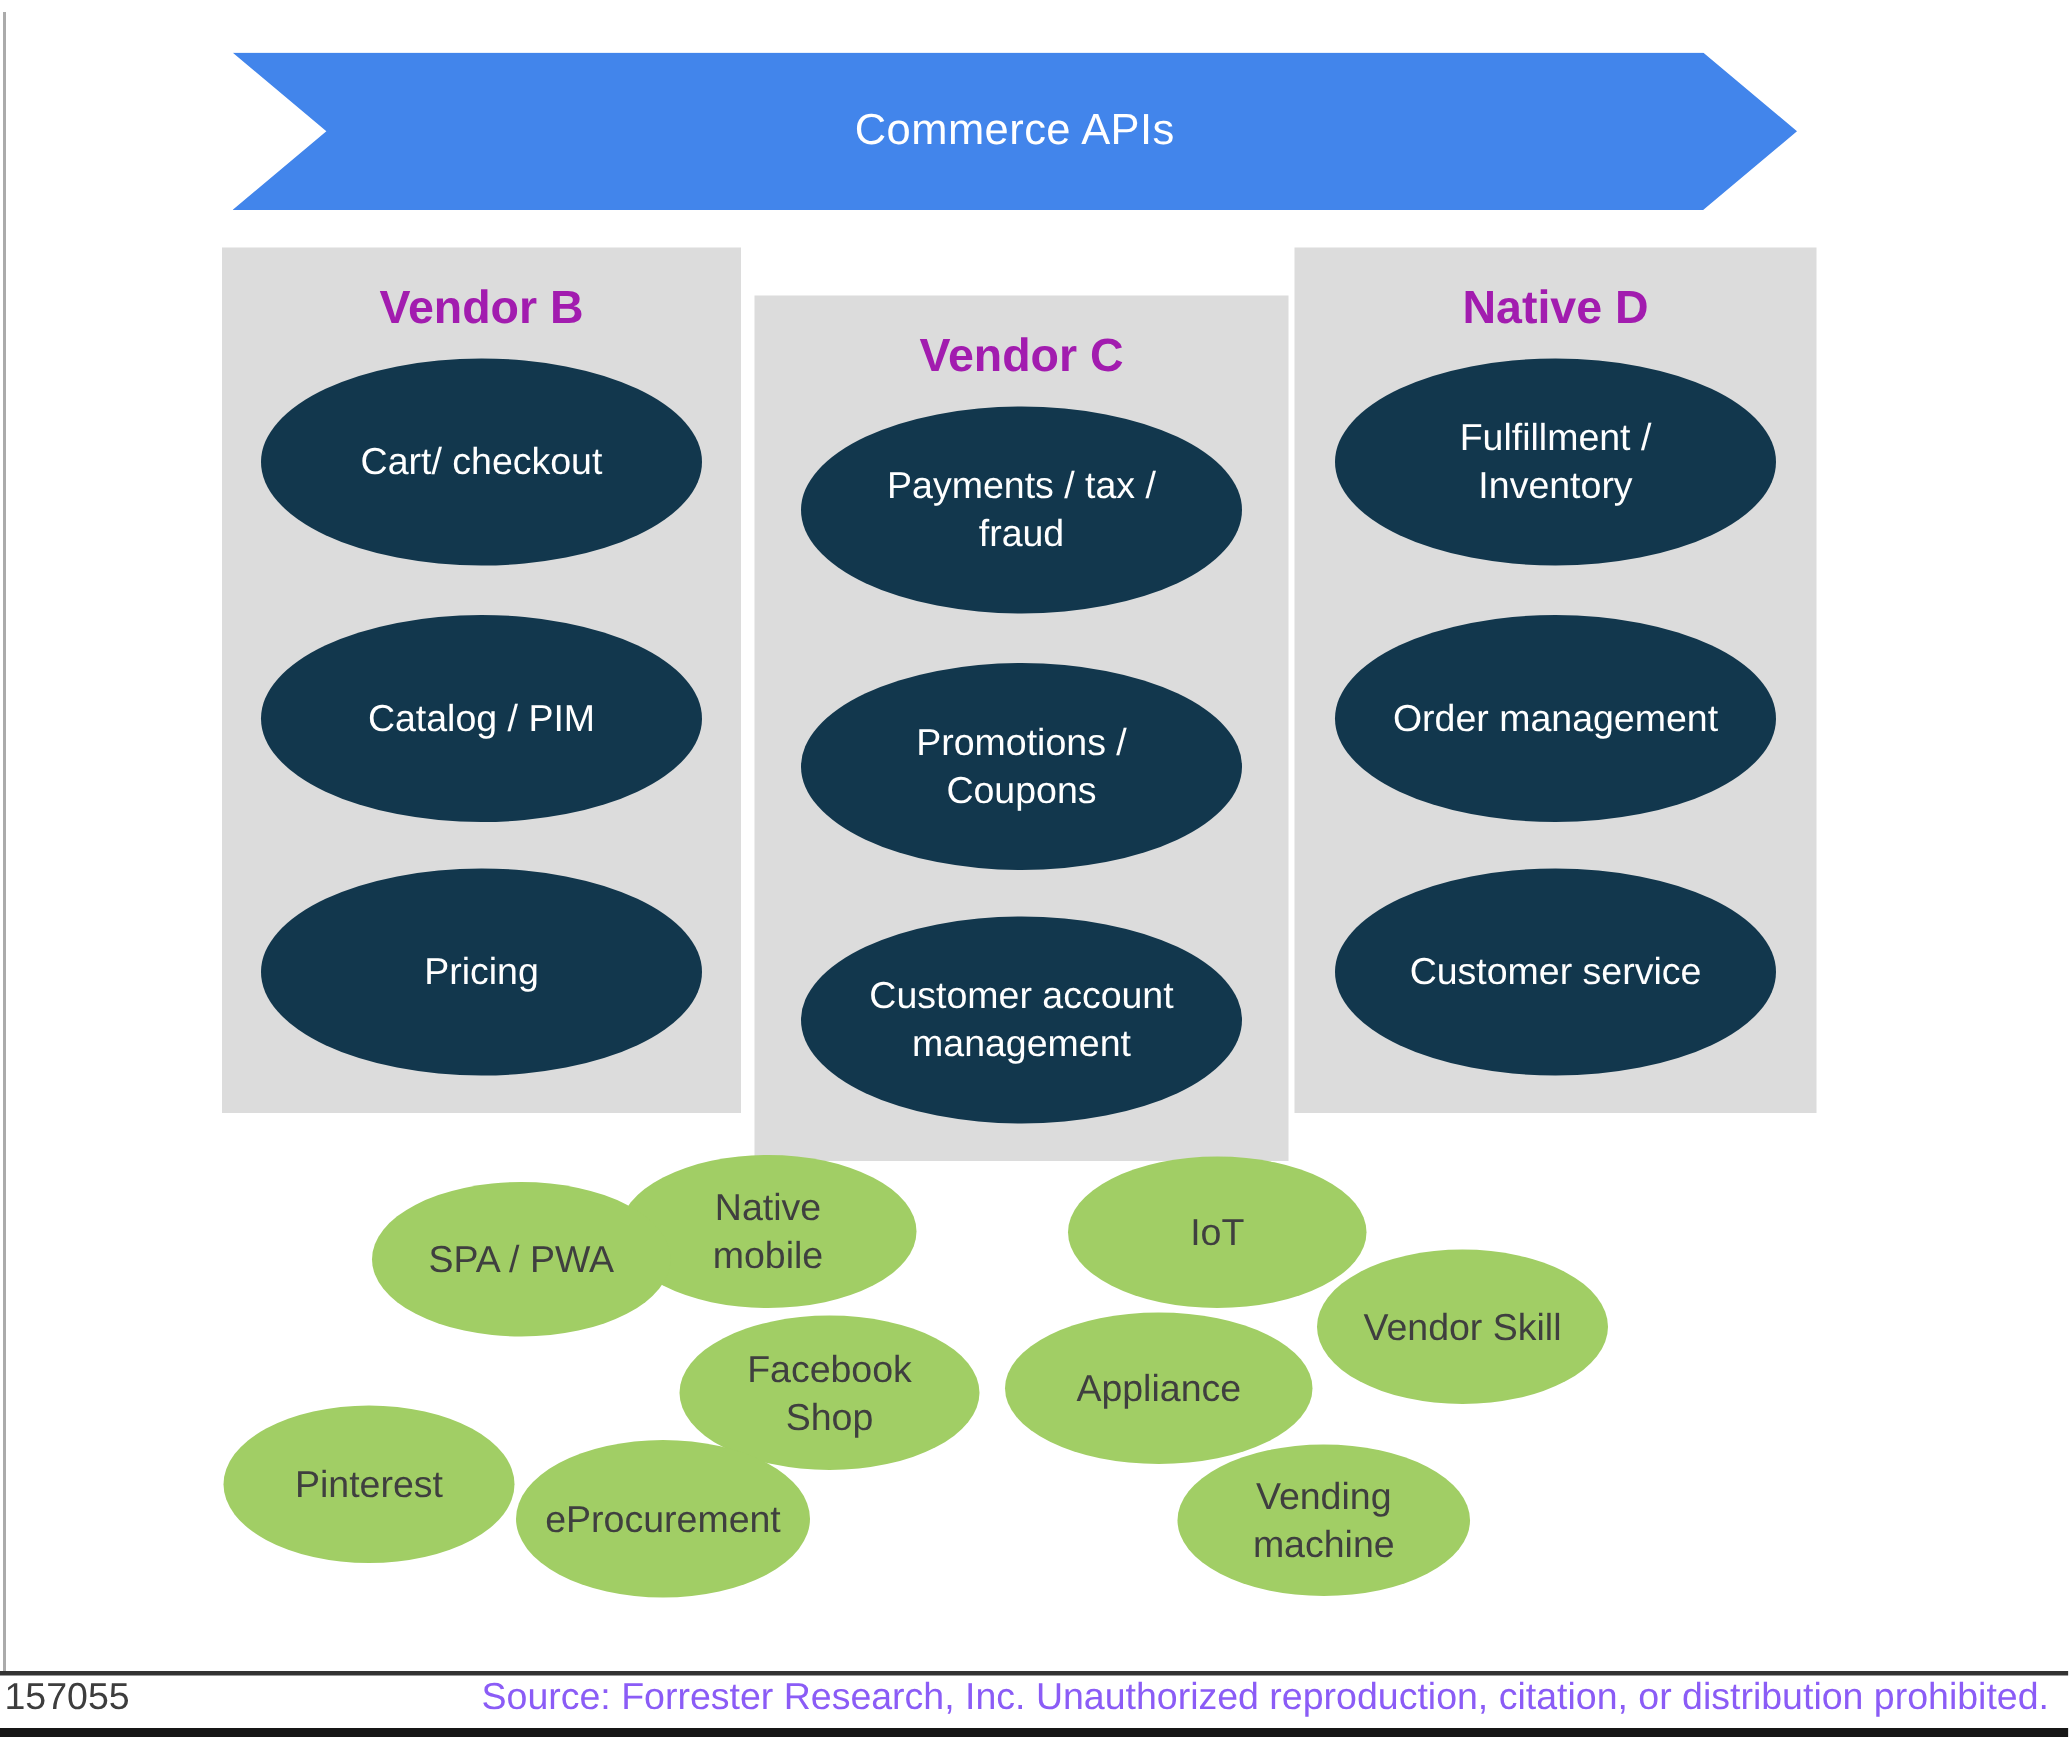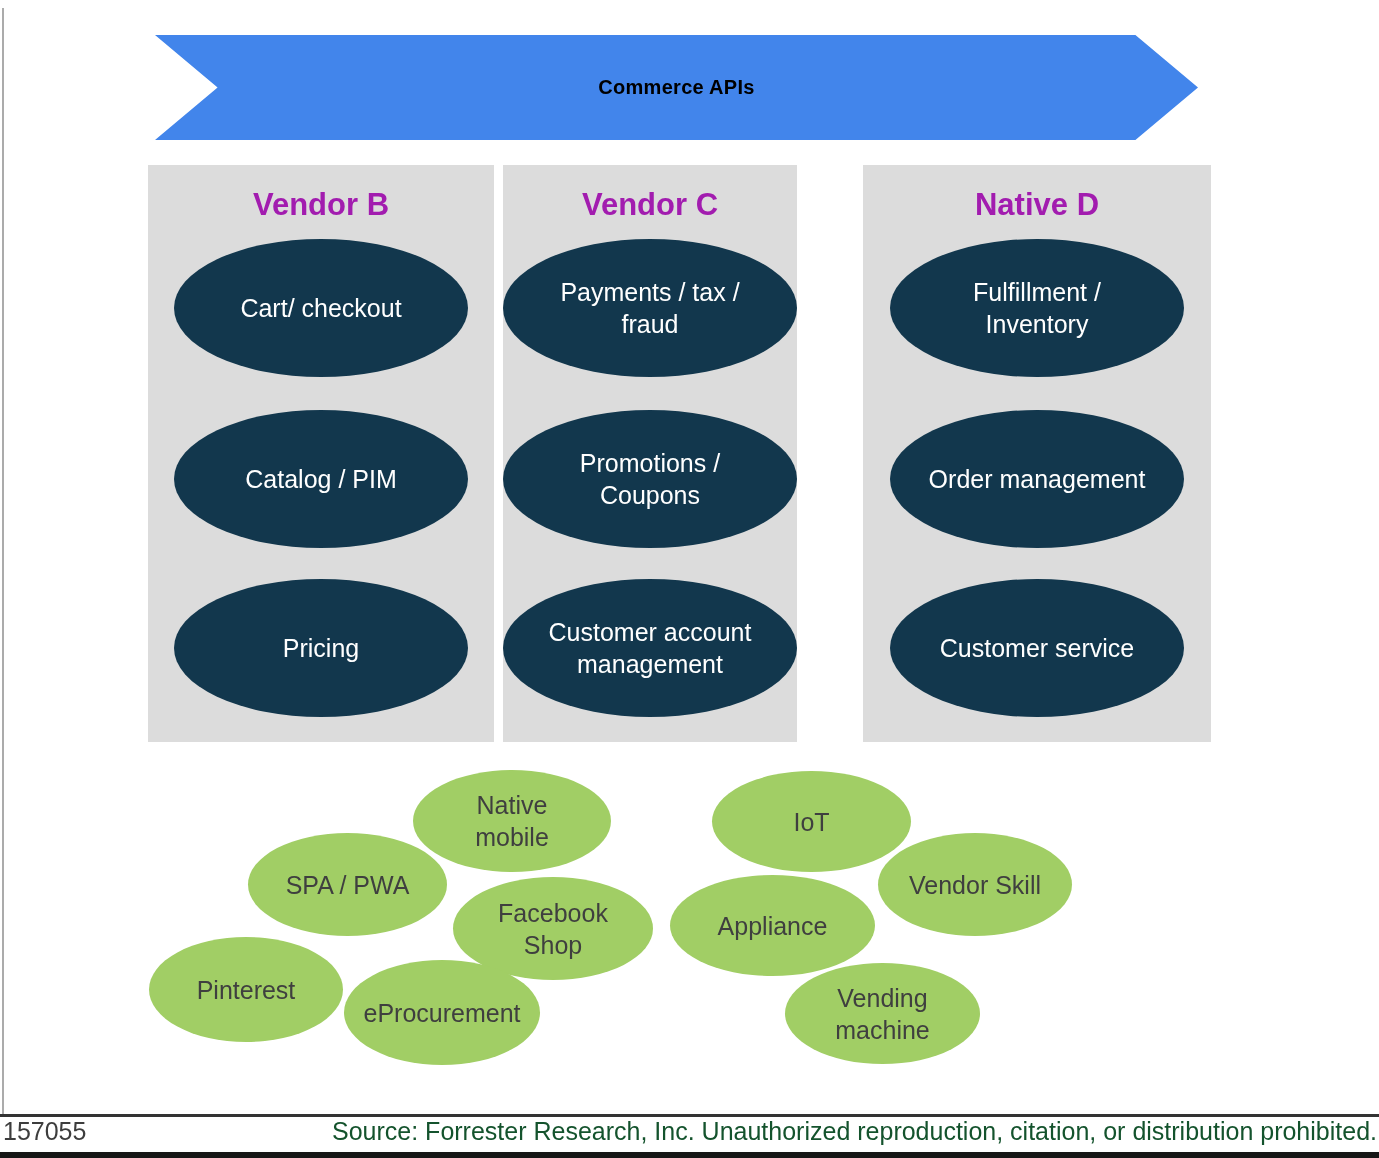--- a/index.html
+++ b/index.html
@@ -20,33 +20,33 @@
   
   .banner {
     position: absolute;
     left: 155px; top: 35px;
     width: 1043px; height: 105px;
     background: var(--banner-blue, #4285EB);
     clip-path: polygon(0% 0%, 94% 0%, 100% 50%, 94% 100%, 0% 100%, 6% 50%);
     display: flex; align-items: center; justify-content: center;
   }
   .banner-label {
-    color: #000000;
-    font-size: 20px;
-    font-weight: bold;
+    color: #ffffff;
+    font-size: 29px;
+    font-weight: normal;
     letter-spacing: 0.3px;
   }
   
   .column {
     position: absolute;
     top: 165px; height: 577px;
     background: var(--column-gray, #DCDCDC);
   }
   .col-b { left: 148px; width: 346px; }
-  .col-c { left: 503px; width: 294px; }
+  .col-c { left: 503px; width: 356px; margin-top: 32px; }
   .col-d { left: 863px; width: 348px; }
   .col-title {
     position: absolute;
     top: 22px; left: 0; width: 100%;
     text-align: center;
     font-size: 31px;
     font-weight: bold;
     color: #a21caf;
   }
   .bubble {
@@ -76,21 +76,21 @@
     display: flex; align-items: center; justify-content: center;
     text-align: center;
   }
   .tp span {
     color: #3f3f3f;
     font-size: 25px;
     line-height: 1.28;
   }
   .tp span.narrow-g { max-width: 118px; }
   .tp-0 { left: 413px; top: 770px; width: 198px; height: 102px; }
-  .tp-1 { left: 248px; top: 833px; width: 199px; height: 103px; }
+  .tp-1 { left: 248px; top: 788px; width: 199px; height: 103px; }
   .tp-2 { left: 453px; top: 877px; width: 200px; height: 103px; }
   .tp-3 { left: 149px; top: 937px; width: 194px; height: 105px; text-align: right; }
   .tp-4 { left: 344px; top: 960px; width: 196px; height: 105px; }
   .tp-5 { left: 712px; top: 771px; width: 199px; height: 101px; }
   .tp-6 { left: 878px; top: 833px; width: 194px; height: 103px; }
   .tp-7 { left: 670px; top: 875px; width: 205px; height: 101px; }
   .tp-8 { left: 785px; top: 963px; width: 195px; height: 101px; }
   .tp-9 { left: 979px; top: 938px; width: 193px; height: 104px; }
   
   .footer-rule {
@@ -105,22 +105,22 @@
     width: 1379px; height: 35px;
     display: flex; align-items: flex-start; justify-content: space-between;
   }
   .footer-id {
     font-size: 25px;
     color: #3d3d3d;
     padding-left: 3px;
   }
   .footer-source {
     font-size: 25px;
-    color: #14532d;
-    padding-right: 2px;
+    color: #8b5cf6;
+    padding-right: 13px;
   }
   .bottom-bar {
     position: absolute;
     left: 0; top: 1152px;
     width: 1379px; height: 6px;
     background: #161616;
   }
 </style>
 </head>
 <body>

